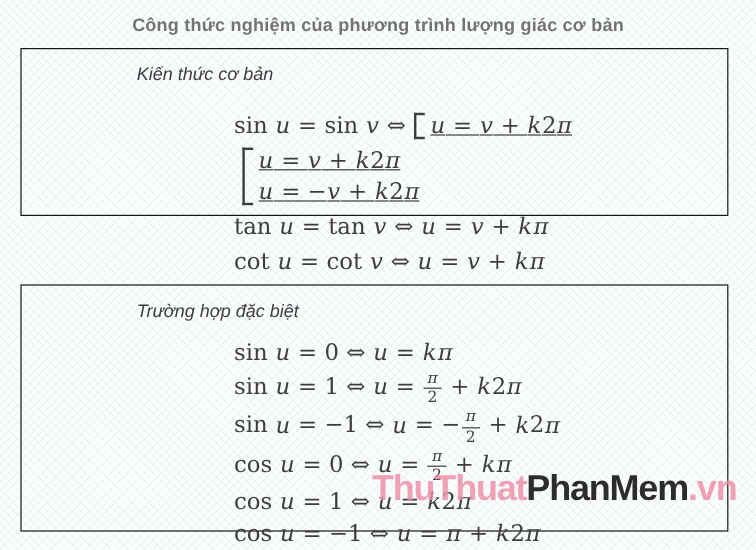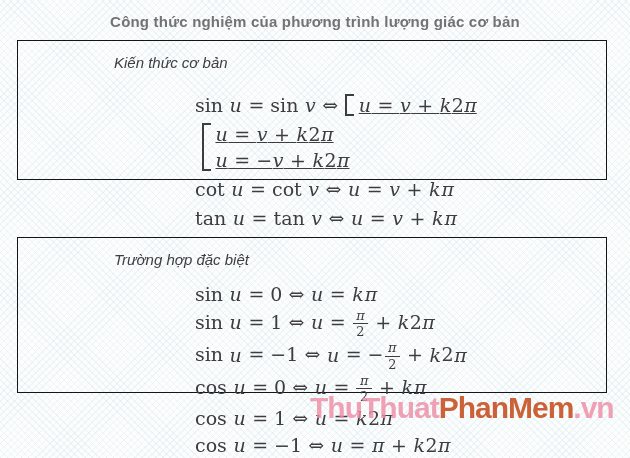--- a/index.html
+++ b/index.html
@@ -32,21 +32,21 @@
 
   .box {
     position: absolute;
     left: 17px;
     width: 590px;
     border: 1px solid #151515;
     background: transparent;
     box-sizing: border-box;
   }
   .box-basic   { top: 40px;  height: 140px; }
-  .box-special { top: 237px; height: 156px; }
+  .box-special { top: 237px; height: 206px; }
 
   .box-heading {
     margin: 13px 0 0 96px;
     font-size: 15px;
     font-style: italic;
     color: #3e3e42;
   }
 
   .formula-list {
     margin-left: 177px;
@@ -124,24 +124,24 @@
           <span class="case-line"><i>u</i> = <i>v</i> + <i>k</i>2<i>π</i></span>
         </span>
       </div>
       <div class="formula-row">
         <span class="cases">
           <span class="case-line"><i>u</i> = <i>v</i> + <i>k</i>2<i>π</i></span>
           <span class="case-line"><i>u</i> = −<i>v</i> + <i>k</i>2<i>π</i></span>
         </span>
       </div>
       <div class="formula-row">
-        <span class="math">cot <i>u</i> = cot <i>v</i> ⇔ <i>u</i> = <i>v</i> + <i>k</i><i>π</i></span>
+        <span class="math">tan <i>u</i> = tan <i>v</i> ⇔ <i>u</i> = <i>v</i> + <i>k</i><i>π</i></span>
       </div>
       <div class="formula-row">
-        <span class="math">tan <i>u</i> = tan <i>v</i> ⇔ <i>u</i> = <i>v</i> + <i>k</i><i>π</i></span>
+        <span class="math">cot <i>u</i> = cot <i>v</i> ⇔ <i>u</i> = <i>v</i> + <i>k</i><i>π</i></span>
       </div>
     </div>
 </div>
 
 <div class="box box-special">
   <div class="box-heading">Trường hợp đặc biệt</div>
   <div class="formula-list">
       <div class="formula-row">
         <span class="math">sin <i>u</i> = 0 ⇔ <i>u</i> = <i>k</i><i>π</i></span>
       </div>
@@ -156,13 +156,13 @@
       </div>
       <div class="formula-row">
         <span class="math">cos <i>u</i> = 1 ⇔ <i>u</i> = <i>k</i>2<i>π</i></span>
       </div>
       <div class="formula-row">
         <span class="math">cos <i>u</i> = −1 ⇔ <i>u</i> = <i>π</i> + <i>k</i>2<i>π</i></span>
       </div>
     </div>
 </div>
 
-<div class="watermark"><span style="color: rgb(239, 141, 166);">ThuThuat</span><span style="color: #c2410c;">PhanMem</span><span style="color: rgb(239, 141, 166);">.vn</span></div>
+<div class="watermark"><span style="color: rgb(239, 141, 166);">ThuThuat</span><span style="color: #000000;">PhanMem</span><span style="color: rgb(239, 141, 166);">.vn</span></div>
 
 </body></html>

